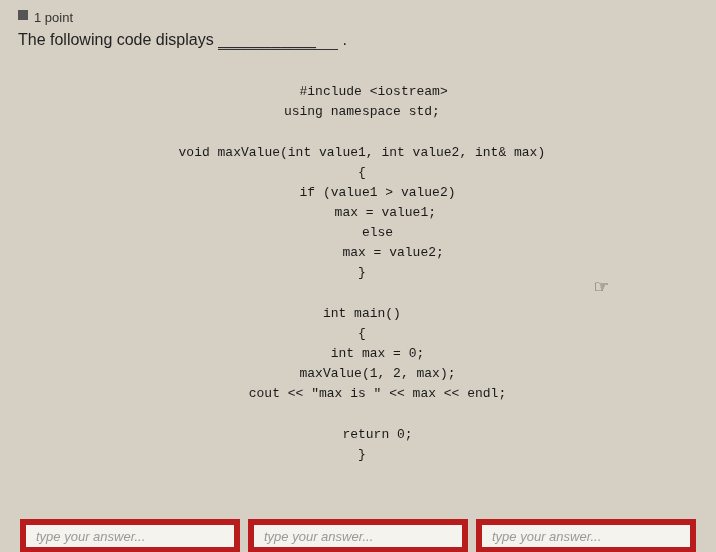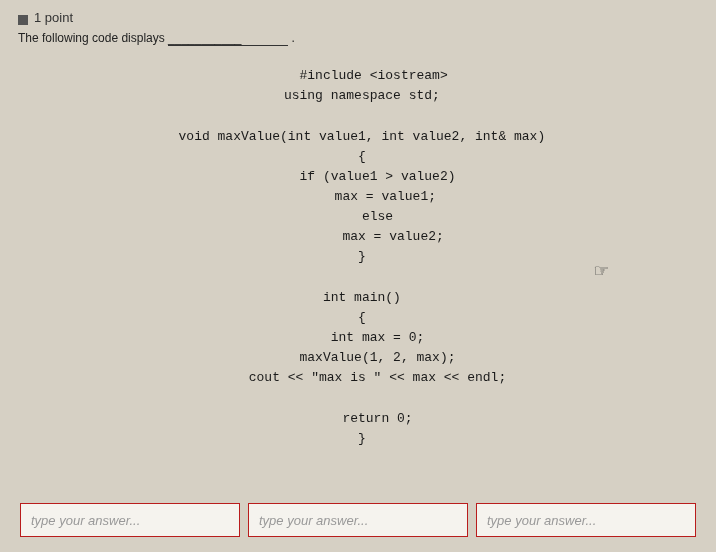--- a/index.html
+++ b/index.html
@@ -22,34 +22,35 @@
       background-color: #d6d0c4;
       padding: 10px 18px;
       position: relative;
     }
 
     .points-label {
       font-size: 13px;
       color: #333;
       margin-bottom: 6px;
       display: flex;
-      align-items: flex-end;
+      align-items: flex-start;
       gap: 6px;
     }
 
     .bullet {
       width: 10px;
       height: 10px;
       background: #555;
       display: inline-block;
     }
 
     .question-text {
-      font-size: 12px;
+      font-size: 16px;
       color: #222;
+      margin-bottom: 12px;
     }
 
     .question-text span.blank {
       display: inline-block;
       border-bottom: 1px solid #333;
       min-width: 120px;
     }
 
     .code-block {
       font-family: 'Courier New', Courier, monospace;
@@ -74,21 +75,21 @@
 
     .answer-inputs {
       display: flex;
       gap: 8px;
       margin-top: 14px;
       padding: 0 2px;
     }
 
     .answer-input {
       flex: 1;
-      border: 1px solid #b91c1c;
+      border: 6px solid #b91c1c;
       background: #f5f3ee;
       padding: 6px 10px;
       font-size: 13px;
       color: #888;
       font-style: italic;
       outline: none;
       height: 34px;
     }
 
     .answer-input::placeholder {

